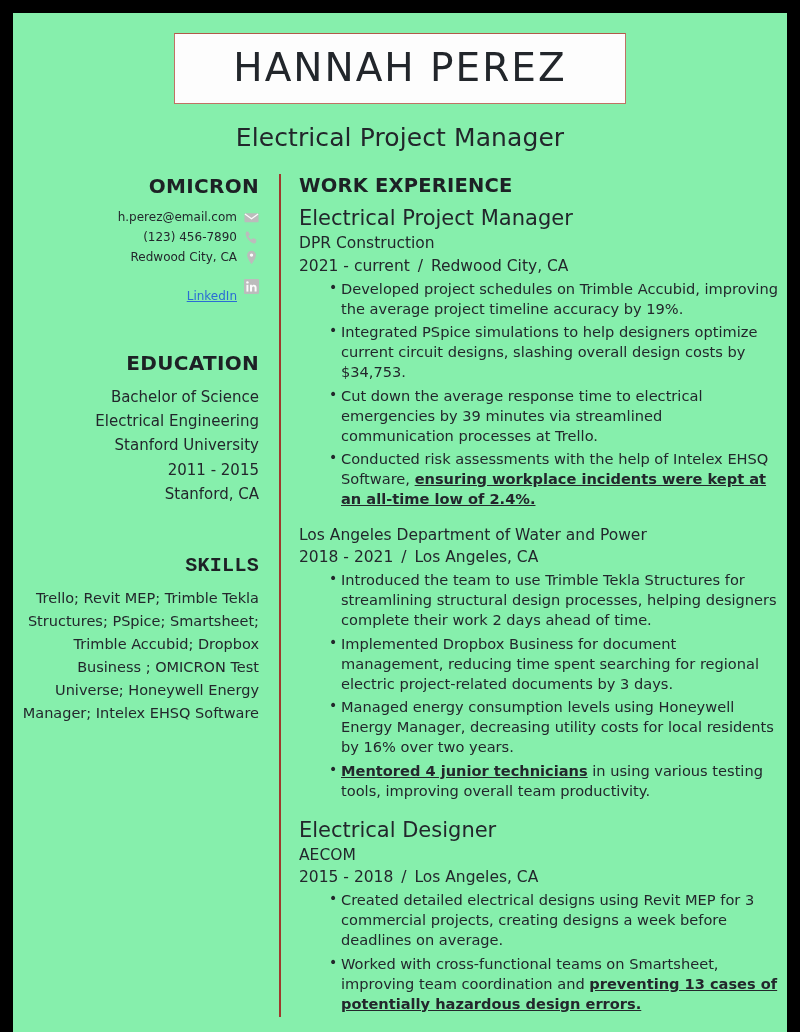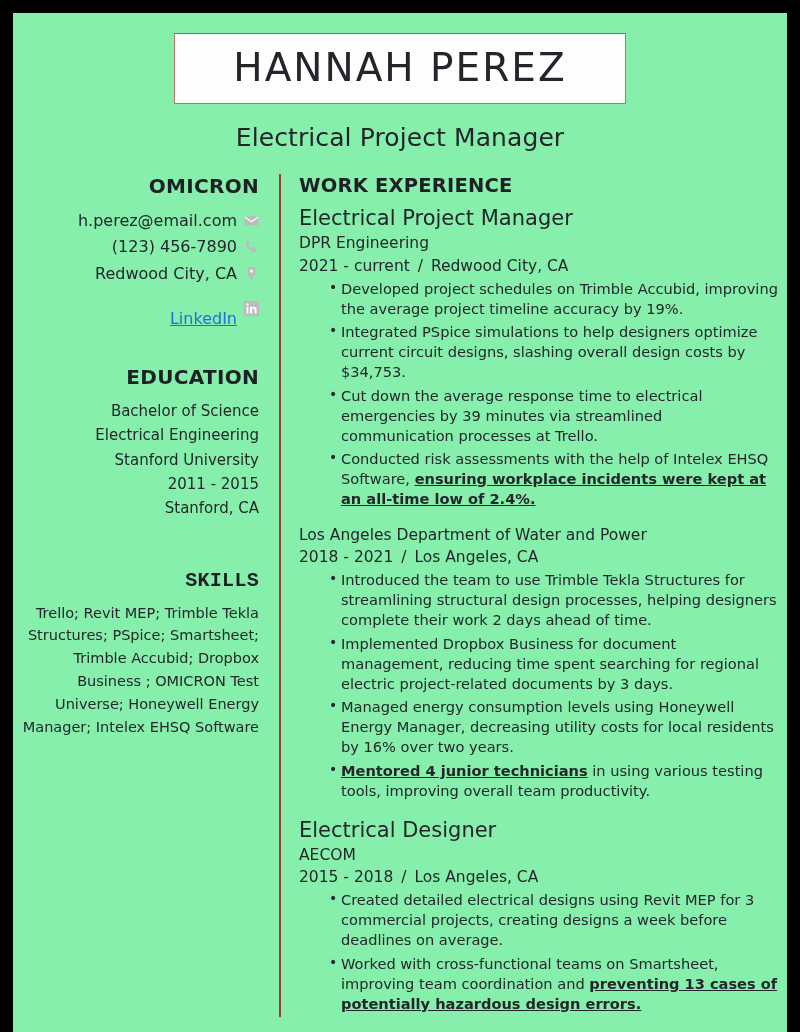--- a/index.html
+++ b/index.html
@@ -83,30 +83,30 @@
 
   
   .side-heading {
     font-family: "DejaVu Sans", sans-serif;
     font-weight: bold;
     font-size: 20px;
     color: #1d2125;
     letter-spacing: 0.3px;
     margin-bottom: 10px;
   }
-  .side-heading.education { margin-top: 34px; }
+  .side-heading.education { margin-top: 45px; }
   .side-heading.skills { margin-top: 48px; font-family: Liberation Mono, monospace; }
 
   .contact-line {
     display: flex;
     justify-content: flex-end;
     align-items: center;
     gap: 7px;
     font-family: "DejaVu Sans", sans-serif;
-    font-size: 16px;
+    font-size: 12px;
     color: #23272c;
     line-height: 1.58;
     margin-bottom: 1px;
   }
   .contact-line .ctext { white-space: nowrap; }
   .contact-line a.ctext {
     color: #2b6cd4;
     text-decoration: underline;
     margin-top: 19px;
   }
@@ -263,21 +263,21 @@
 
     </div>
 
     <div class="divider"></div>
 
     <div class="right-col">
       <div class="main-heading">WORK EXPERIENCE</div>
       <div id="jobs-list">
           <div class="job-block">
             <div class="job-role">Electrical Project Manager</div>
-            <div class="job-company">DPR Engineering</div>
+            <div class="job-company">DPR Construction</div>
             <div class="job-meta"><span>2021 - current</span><span class="sep"> / </span><span>Redwood City, CA</span></div>
             <ul class="bullets">
               <li><span>Developed project schedules on Trimble Accubid, improving the average project timeline accuracy by 19%.</span></li>
               <li><span>Integrated PSpice simulations to help designers optimize current circuit designs, slashing overall design costs by $34,753.</span></li>
               <li><span>Cut down the average response time to electrical emergencies by 39 minutes via streamlined communication processes at Trello.</span></li>
               <li><span>Conducted risk assessments with the help of Intelex EHSQ Software, </span><span class="emph">ensuring workplace incidents were kept at an all-time low of 2.4%.</span></li>
             </ul>
           </div>
           <div class="job-block">
             <div class="job-company">Los Angeles Department of Water and Power</div>

